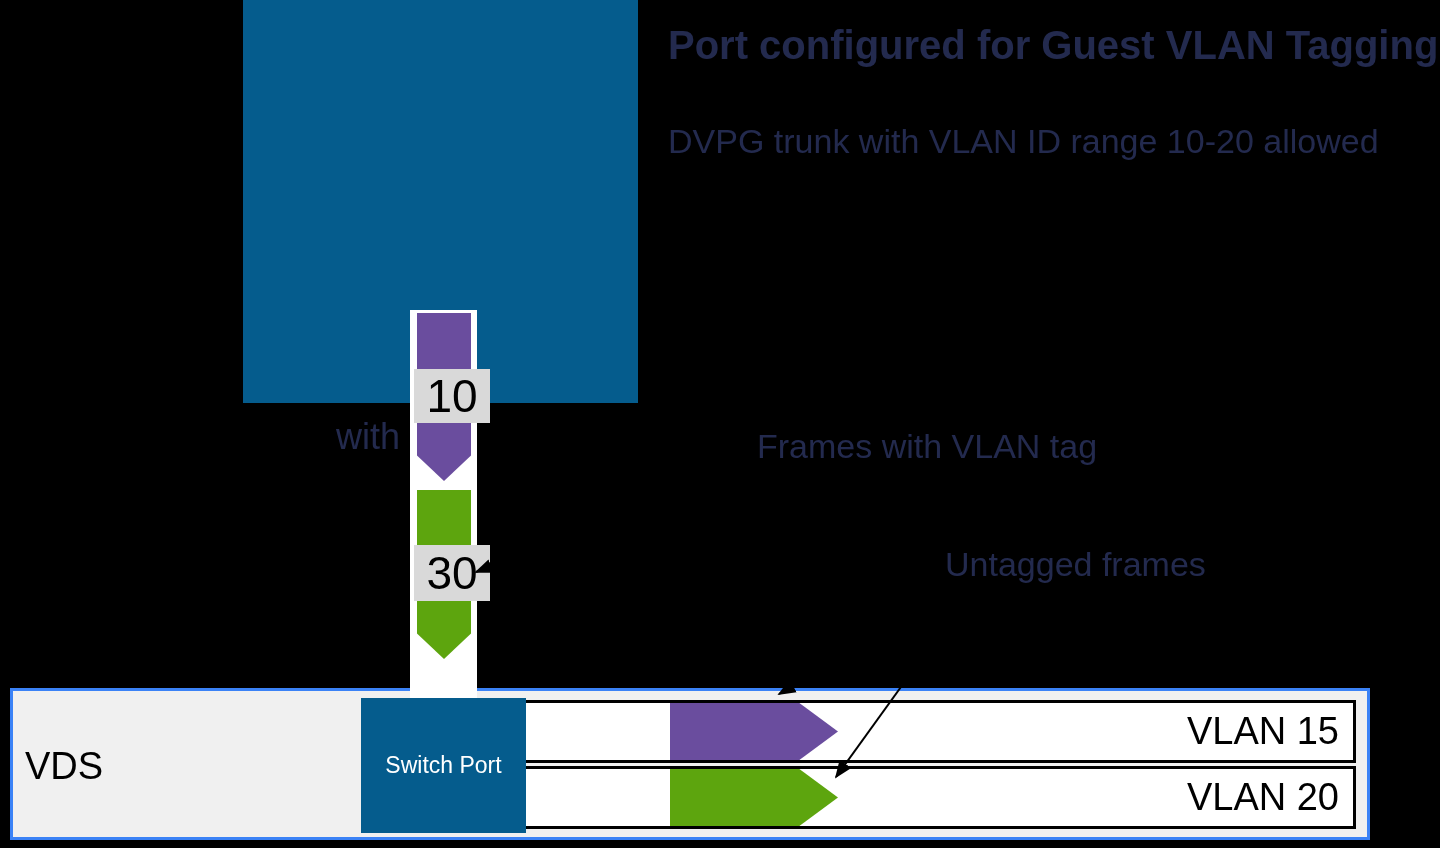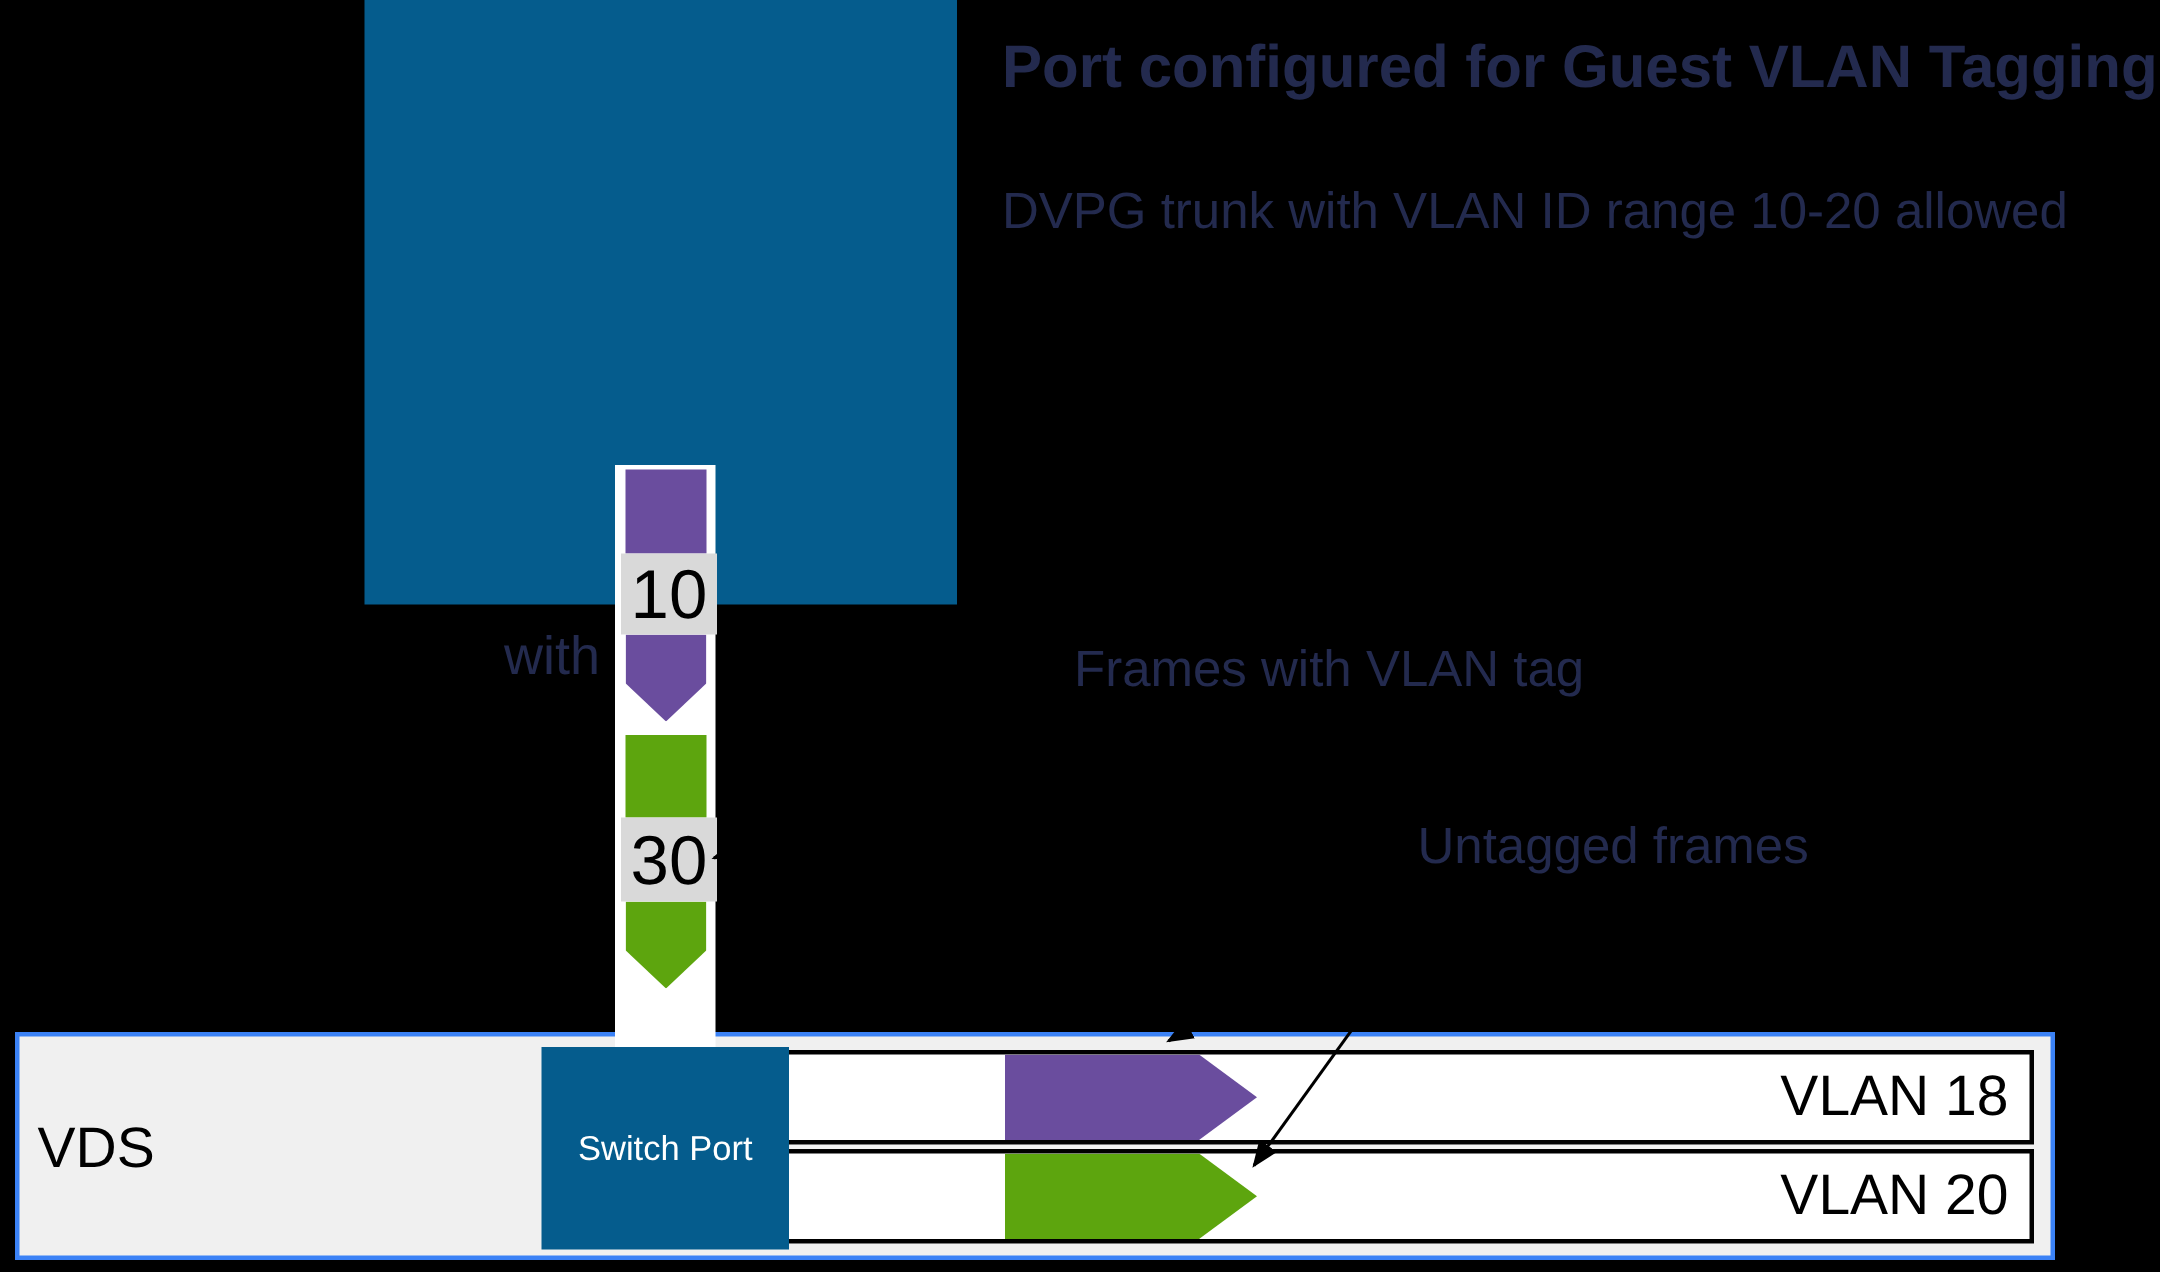--- a/index.html
+++ b/index.html
@@ -14,31 +14,31 @@
   .vm-box{left:243px;top:0;width:395px;height:403px;background:var(--teal);
     display:flex;align-items:flex-end;justify-content:center;z-index:1;}
   .vm-label{color:#fff;font-size:40px;}
 
   
   .title{left:668px;top:20px;color:var(--navy_text);font-size:40px;font-weight:bold;line-height:1.25;z-index:6;}
   .subtitle{left:668px;top:120px;color:var(--navy_text);font-size:34px;line-height:1.25;z-index:6;}
 
   
   .annot{color:var(--navy_text);font-size:34px;line-height:1.25;z-index:6;}
-  .annot.tagged{left:716px;top:425px;text-align:right;}
+  .annot.tagged{left:757px;top:425px;text-align:right;}
   .annot.untagged{left:945px;top:543px;}
 
   
   .vnic-label{left:250px;top:416px;width:150px;text-align:right;color:var(--navy_text);font-size:36px;z-index:6;}
 
   
   .channel{left:410px;top:310px;width:67px;height:390px;background:#fff;z-index:4;}
   .seg{position:absolute;}
   .seg.colored{left:7px;width:54px;}
-  .seg.tagbox{left:4px;width:64px;background:var(--tag_gray);color:#000;
+  .seg.tagbox{left:4px;width:76px;background:var(--tag_gray);color:#000;
     display:flex;align-items:center;justify-content:center;font-size:46px;}
   .purple-fill{background:var(--purple);}
   .green-fill{background:var(--green);}
   .rect1{top:3px;height:56px;}
   .tag10{top:59px;height:54px;}
   .pent1{top:113px;height:58px;clip-path:polygon(0 0,100% 0,100% 56%,50% 100%,0 56%);}
   .rect2{top:180px;height:55px;}
   .tag20{top:235px;height:56px;}
   .pent2{top:291px;height:58px;clip-path:polygon(0 0,100% 0,100% 56%,50% 100%,0 56%);}
 
@@ -98,21 +98,21 @@
   </div>
 
   <div class="abs annot tagged">Frames with VLAN tag</div>
   <div class="abs annot untagged">Untagged frames</div>
 
   <div class="abs vds-box">
     <span class="vds-label">VDS</span>
   </div>
 
   <div class="abs lane lane1">
-    <span class="lane-label">VLAN 18</span>
+    <span class="lane-label">VLAN 15</span>
   </div>
   <div class="abs lane lane2">
     <span class="lane-label">VLAN 20</span>
   </div>
 
   <div class="abs frame-arrow frame1"></div>
   <div class="abs frame-arrow frame2"></div>
 
   <div class="abs switch-port">Switch Port</div>
 

